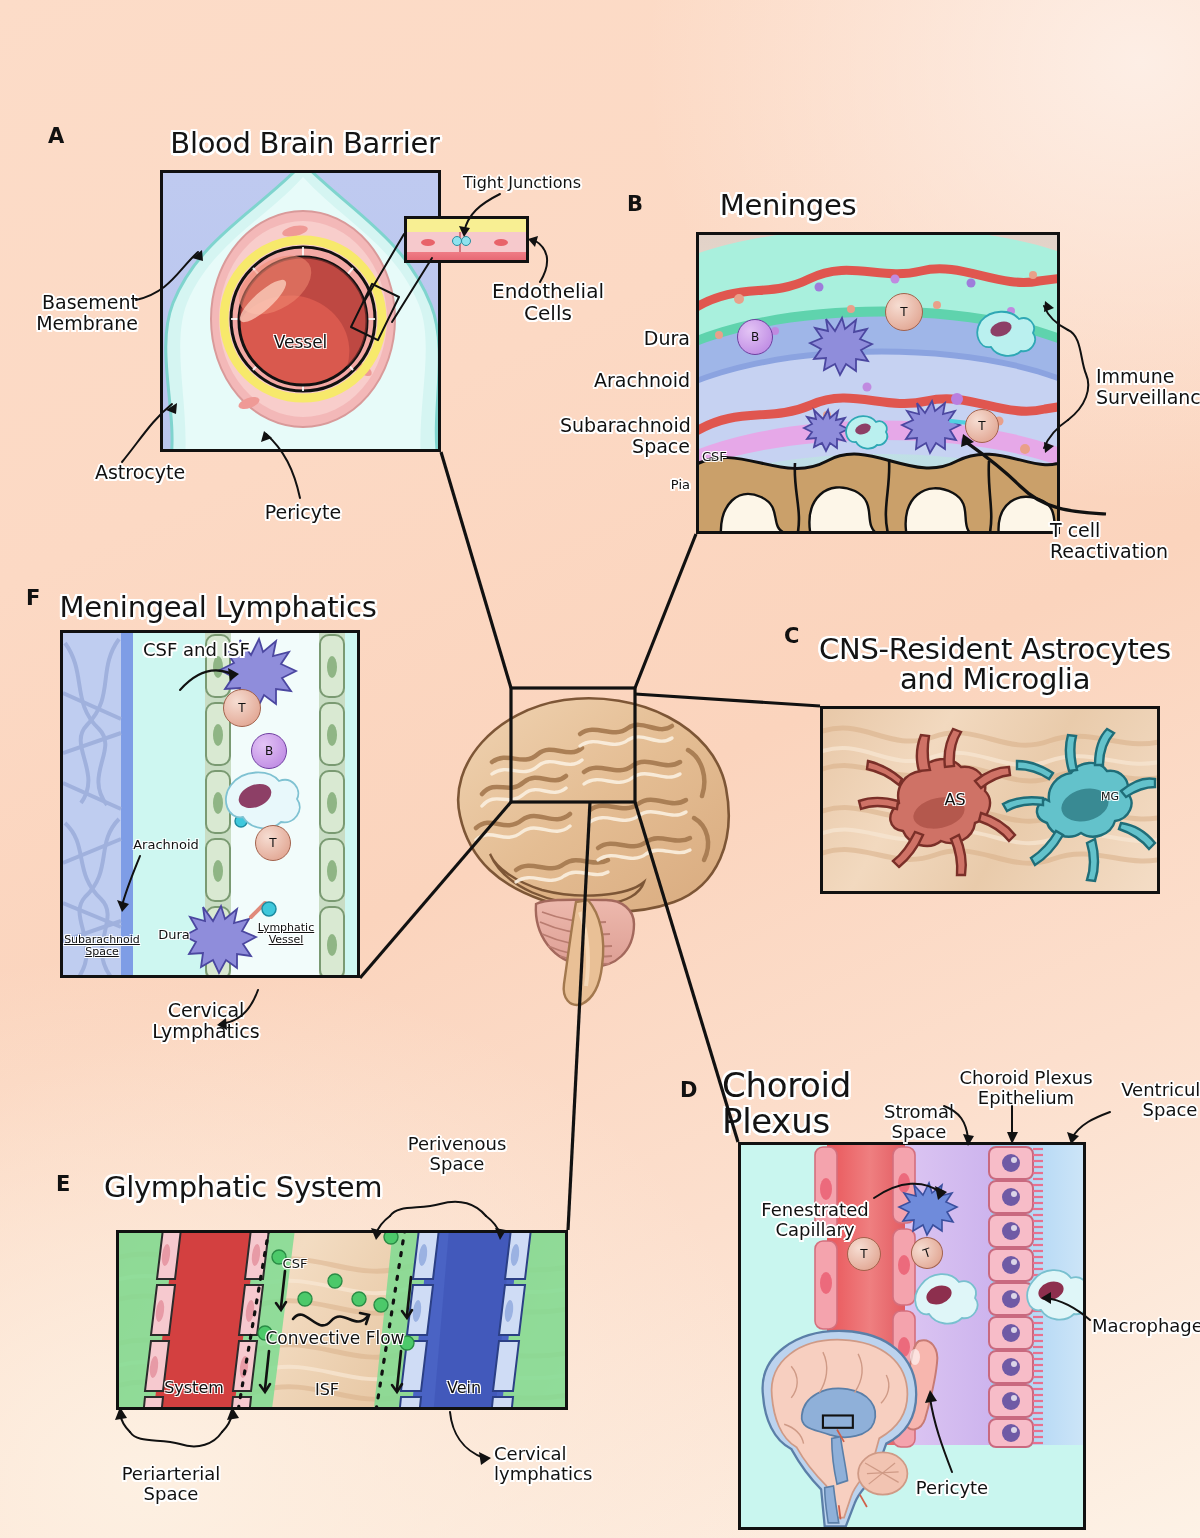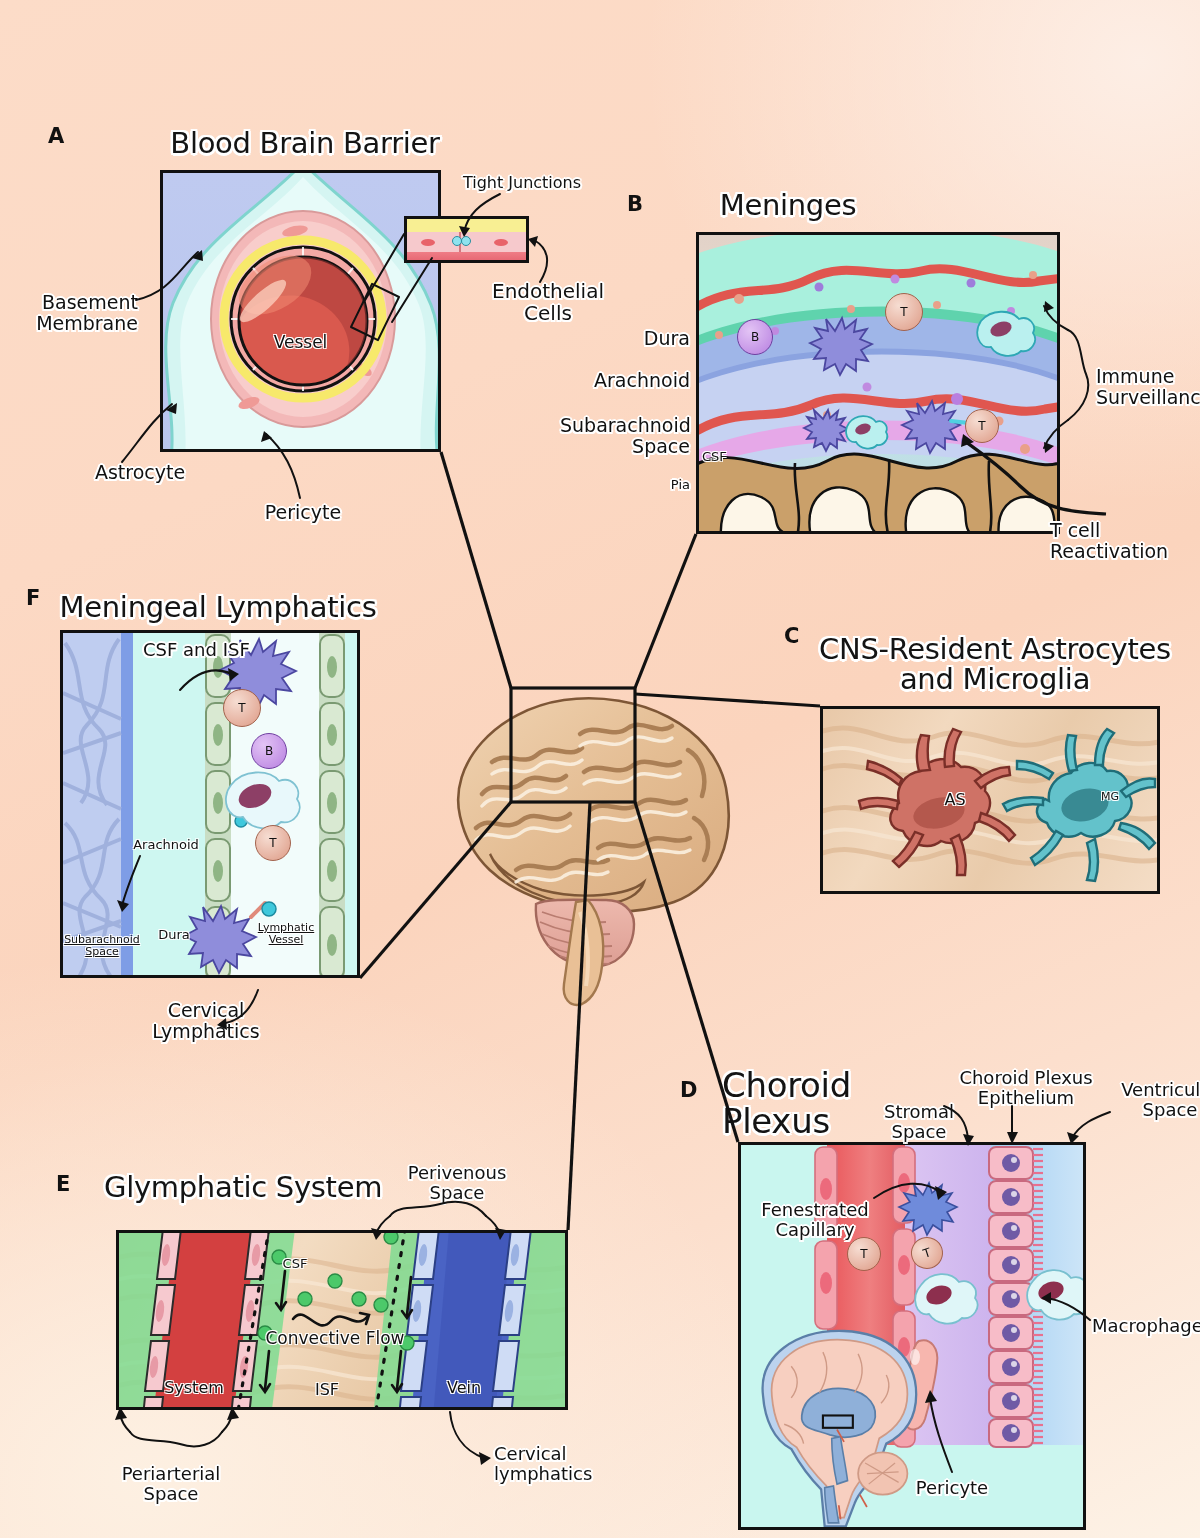--- a/index.html
+++ b/index.html
@@ -642,21 +642,21 @@
       <path d="M174 86 C 186 70, 198 104, 212 88 C 224 74, 236 98, 248 84" stroke="#111" stroke-width="2.6" fill="none" stroke-linecap="round"></path>
       <path d="M241 80 l9 2 -3 9" stroke="#111" stroke-width="2.6" fill="none" stroke-linecap="round"></path>
     </svg>
     <div class="lbl in sm" style="left:154px; top:24px; width:44px;">CSF</div>
     <div class="lbl in" style="left:142px; top:96px; width:148px; font-size:17px;">Convective Flow</div>
     <div class="lbl in" style="left:36px; top:146px; width:78px; font-size:16px;">System</div>
     <div class="lbl in" style="left:186px; top:148px; width:44px; font-size:16px;">ISF</div>
     <div class="lbl in" style="left:312px; top:146px; width:66px; font-size:16px;">Vein</div>
   </div>
 
-  <div class="lbl" style="left:402px; top:1134px; width:110px; font-size:18px;margin-top:29px;">Perivenous
+  <div class="lbl" style="left:402px; top:1134px; width:110px; font-size:18px;">Perivenous
 Space</div>
   <div class="lbl" style="left:106px; top:1464px; width:130px; font-size:18px;">Periarterial
 Space</div>
   <div class="lbl lt" style="left:494px; top:1444px; width:120px; font-size:18px;">Cervical
 lymphatics</div>
 
   <div style="position:absolute; left:430px; top:686px; width:340px; height:330px;">
     <svg width="340" height="330" viewBox="0 0 340 330">
       <defs>
         <linearGradient id="cortex" x1="0" y1="0" x2="1" y2="1">

